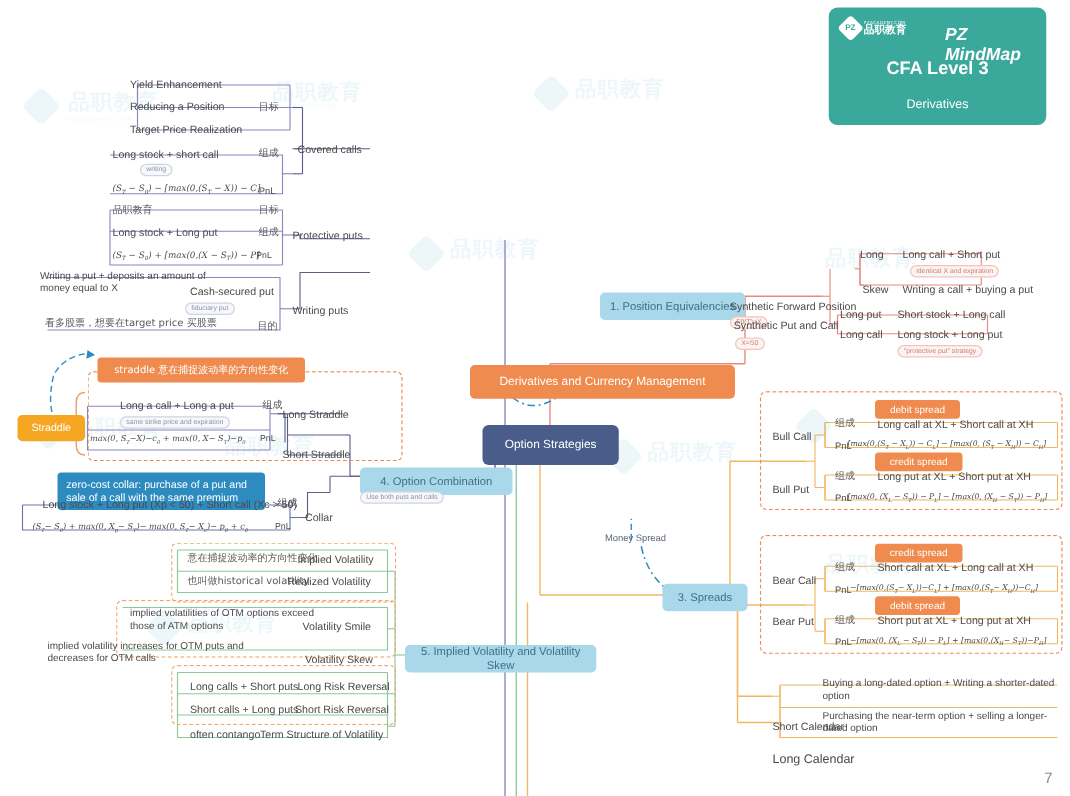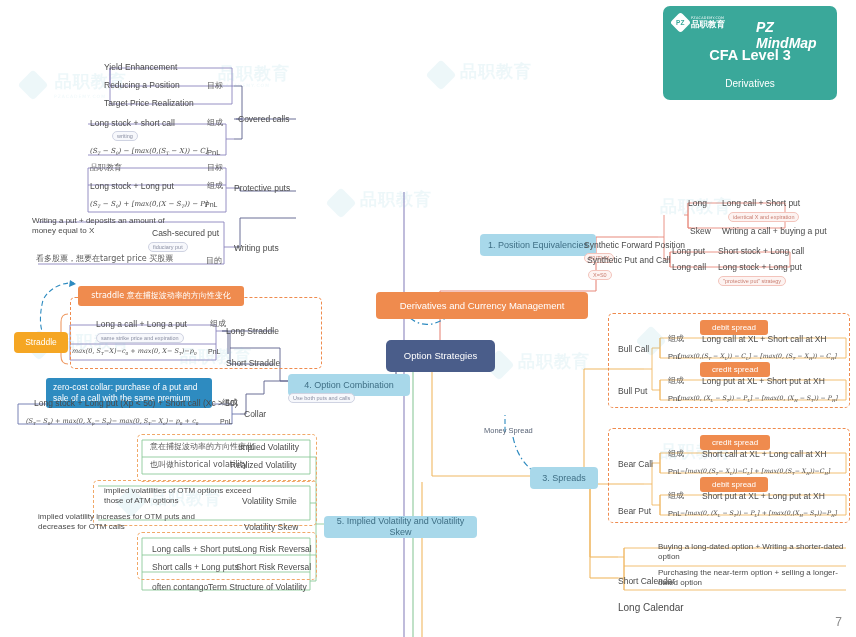--- a/index.html
+++ b/index.html
@@ -438,21 +438,21 @@
   <div class="txt mth" style="left:678px;top:394px;font-size:6.2px;">[max(0, (<i>X</i><sub>L</sub> − <i>S</i><sub>T</sub>)) − <i>P</i><sub>L</sub>] − [max(0, (<i>X</i><sub>H</sub> − <i>S</i><sub>T</sub>)) − <i>P</i><sub>H</sub>]</div>
 
   <div class="pill pill-orangeSm" style="left:700px;top:435px;width:58px;height:11px;">credit spread</div>
   <div class="txt" style="left:618px;top:459px;font-size:8.5px;">Bear Call</div>
   <div class="txt lbl-cn cn" style="left:668px;top:449px;">组成</div>
   <div class="txt" style="left:702px;top:449px;">Short call at XL + Long call at XH</div>
   <div class="txt" style="left:668px;top:467px;font-size:7.5px;">PnL</div>
   <div class="txt mth" style="left:680px;top:467px;font-size:6.2px;">−[max(0,(<i>S</i><sub>T</sub>− <i>X</i><sub>L</sub>))−<i>C</i><sub>L</sub>] + [max(0,(<i>S</i><sub>T</sub>− <i>X</i><sub>H</sub>))−<i>C</i><sub>H</sub>]</div>
 
   <div class="pill pill-orangeSm" style="left:700px;top:477px;width:56px;height:11px;">debit spread</div>
-  <div class="txt" style="left:618px;top:506px;font-size:8.5px;text-align:right;">Bear Put</div>
+  <div class="txt" style="left:618px;top:492px;font-size:8.5px;text-align:right;">Bear Put</div>
   <div class="txt lbl-cn cn" style="left:668px;top:491px;">组成</div>
   <div class="txt" style="left:702px;top:491px;">Short put at XL + Long put at XH</div>
   <div class="txt" style="left:668px;top:509px;font-size:7.5px;">PnL</div>
   <div class="txt mth" style="left:680px;top:509px;font-size:6.2px;">−[max(0, (<i>X</i><sub>L</sub> − <i>S</i><sub>T</sub>)) − <i>P</i><sub>L</sub>] + [max(0,(<i>X</i><sub>H</sub>− <i>S</i><sub>T</sub>))−<i>P</i><sub>H</sub>]</div>
 
   <div class="txt" style="left:618px;top:574px;font-size:10px;margin-top:28px;">Long Calendar</div>
   <div class="txt wrap" style="left:658px;top:542px;width:186px;font-size:8px;">Buying a long-dated option + Writing a shorter-dated option</div>
   <div class="txt" style="left:618px;top:576px;font-size:8.5px;">Short Calendar</div>
   <div class="txt wrap" style="left:658px;top:568px;width:186px;font-size:8px;">Purchasing the near-term option + selling a longer-dated option</div>
 

